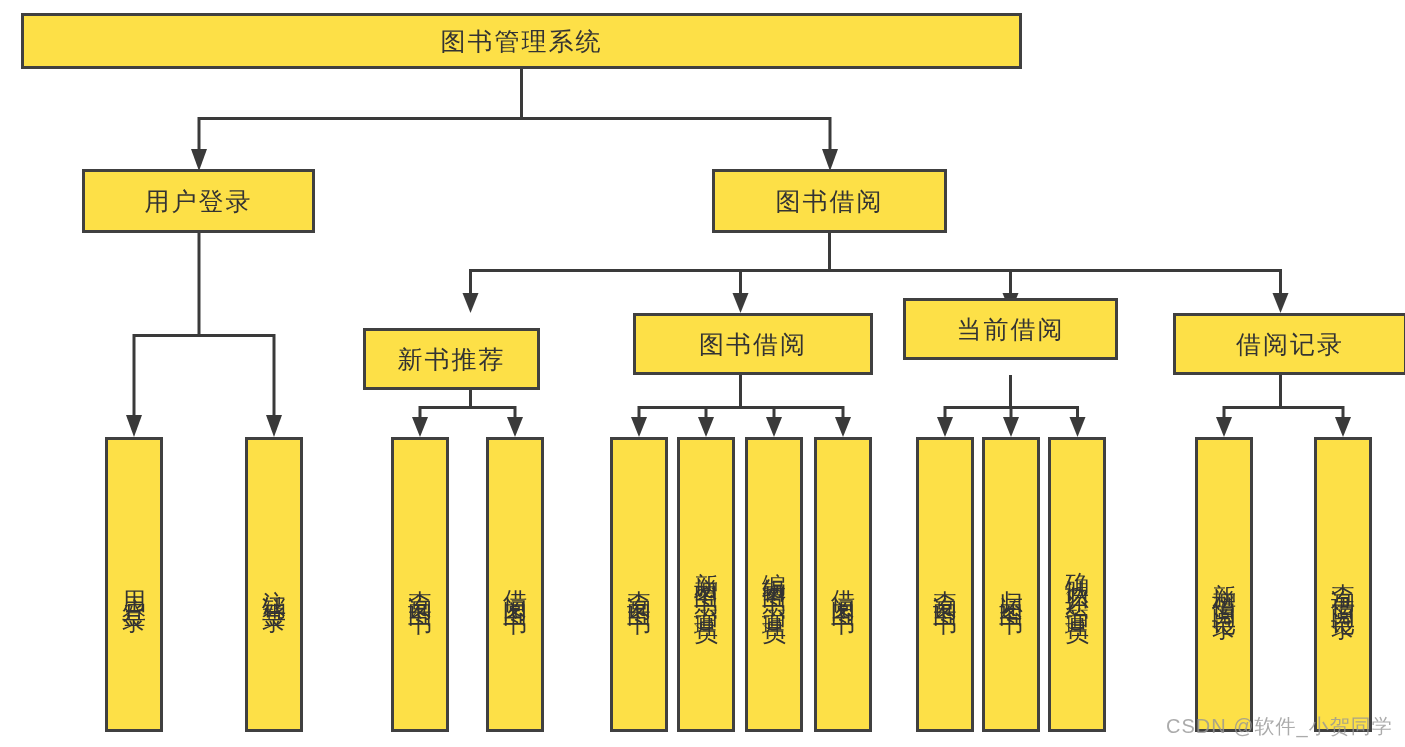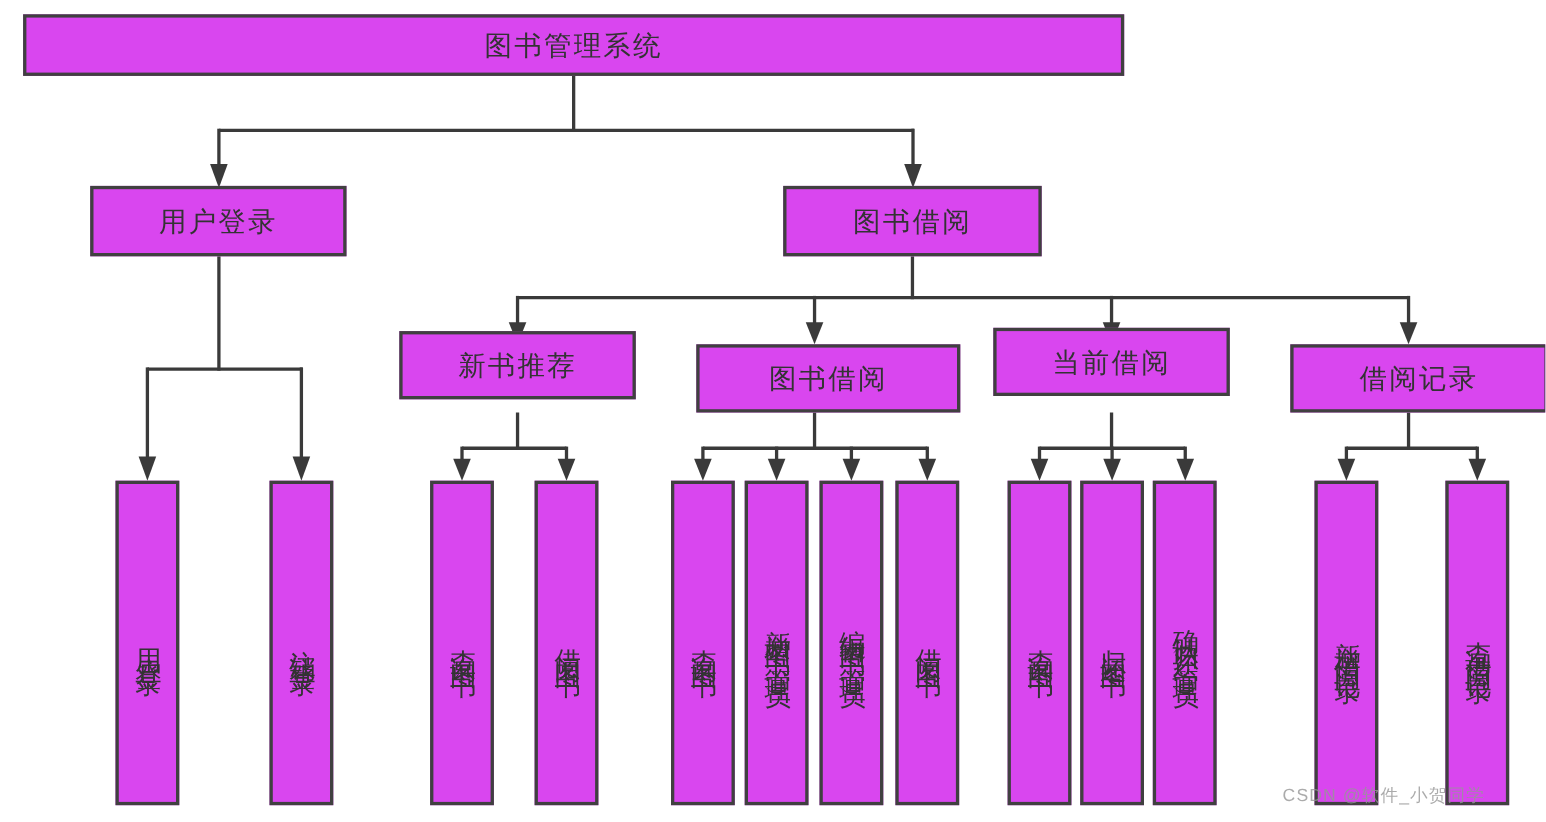--- a/index.html
+++ b/index.html
@@ -26,21 +26,21 @@
   .connectors line {
     stroke: #3a3a3a;
     stroke-width: 3;
   }
   .connectors polygon {
     fill: #3a3a3a;
   }
   .node {
     position: absolute;
     box-sizing: border-box;
-    background: #d946ef;
+    background: #fde047;
     border: 3px solid #404040;
     color: #333333;
     display: flex;
     align-items: center;
     justify-content: center;
     font-size: 25px;
     letter-spacing: 2px;
     text-align: center;
     white-space: nowrap;
   }
@@ -48,21 +48,21 @@
     writing-mode: vertical-lr;
     text-orientation: mixed;
     font-size: 24px;
     letter-spacing: 7px;
     white-space: normal;
   }
   .watermark {
     position: absolute;
     left: 1166px;
     top: 713px;
-    font-size: 16px;
+    font-size: 20px;
     letter-spacing: 1px;
     color: rgba(150, 150, 150, 0.8);
     z-index: 5;
     white-space: nowrap;
   }
 </style>
 </head>
 <body>
 
 <div class="canvas">
@@ -134,21 +134,21 @@
       <line x1="1343" y1="406" x2="1343" y2="419"></line>
       <polygon points="1335,417 1351,417 1343,437"></polygon>
     </g>
   </svg>
 
   <div class="node" style="left:21px; top:13px; width:1001px; height:56px">图书管理系统</div>
 
   <div class="node" style="left:82px; top:169px; width:233px; height:64px">用户登录</div>
   <div class="node" style="left:712px; top:169px; width:235px; height:64px">图书借阅</div>
 
-  <div class="node" style="left:363px; top:301px; width:215px; height:62px">新书推荐</div>
+  <div class="node" style="left:363px; top:328px; width:177px; height:62px">新书推荐</div>
   <div class="node" style="left:633px; top:313px; width:240px; height:62px">图书借阅</div>
   <div class="node" style="left:903px; top:298px; width:215px; height:62px">当前借阅</div>
   <div class="node" style="left:1173px; top:313px; width:234px; height:62px">借阅记录</div>
 
   <div class="node v" style="left:105px; top:437px; width:58px; height:295px">用户登录</div>
   <div class="node v" style="left:245px; top:437px; width:58px; height:295px">注销登录</div>
 
   <div class="node v" style="left:391px; top:437px; width:58px; height:295px">查询图书</div>
   <div class="node v" style="left:486px; top:437px; width:58px; height:295px">借阅图书</div>
 

